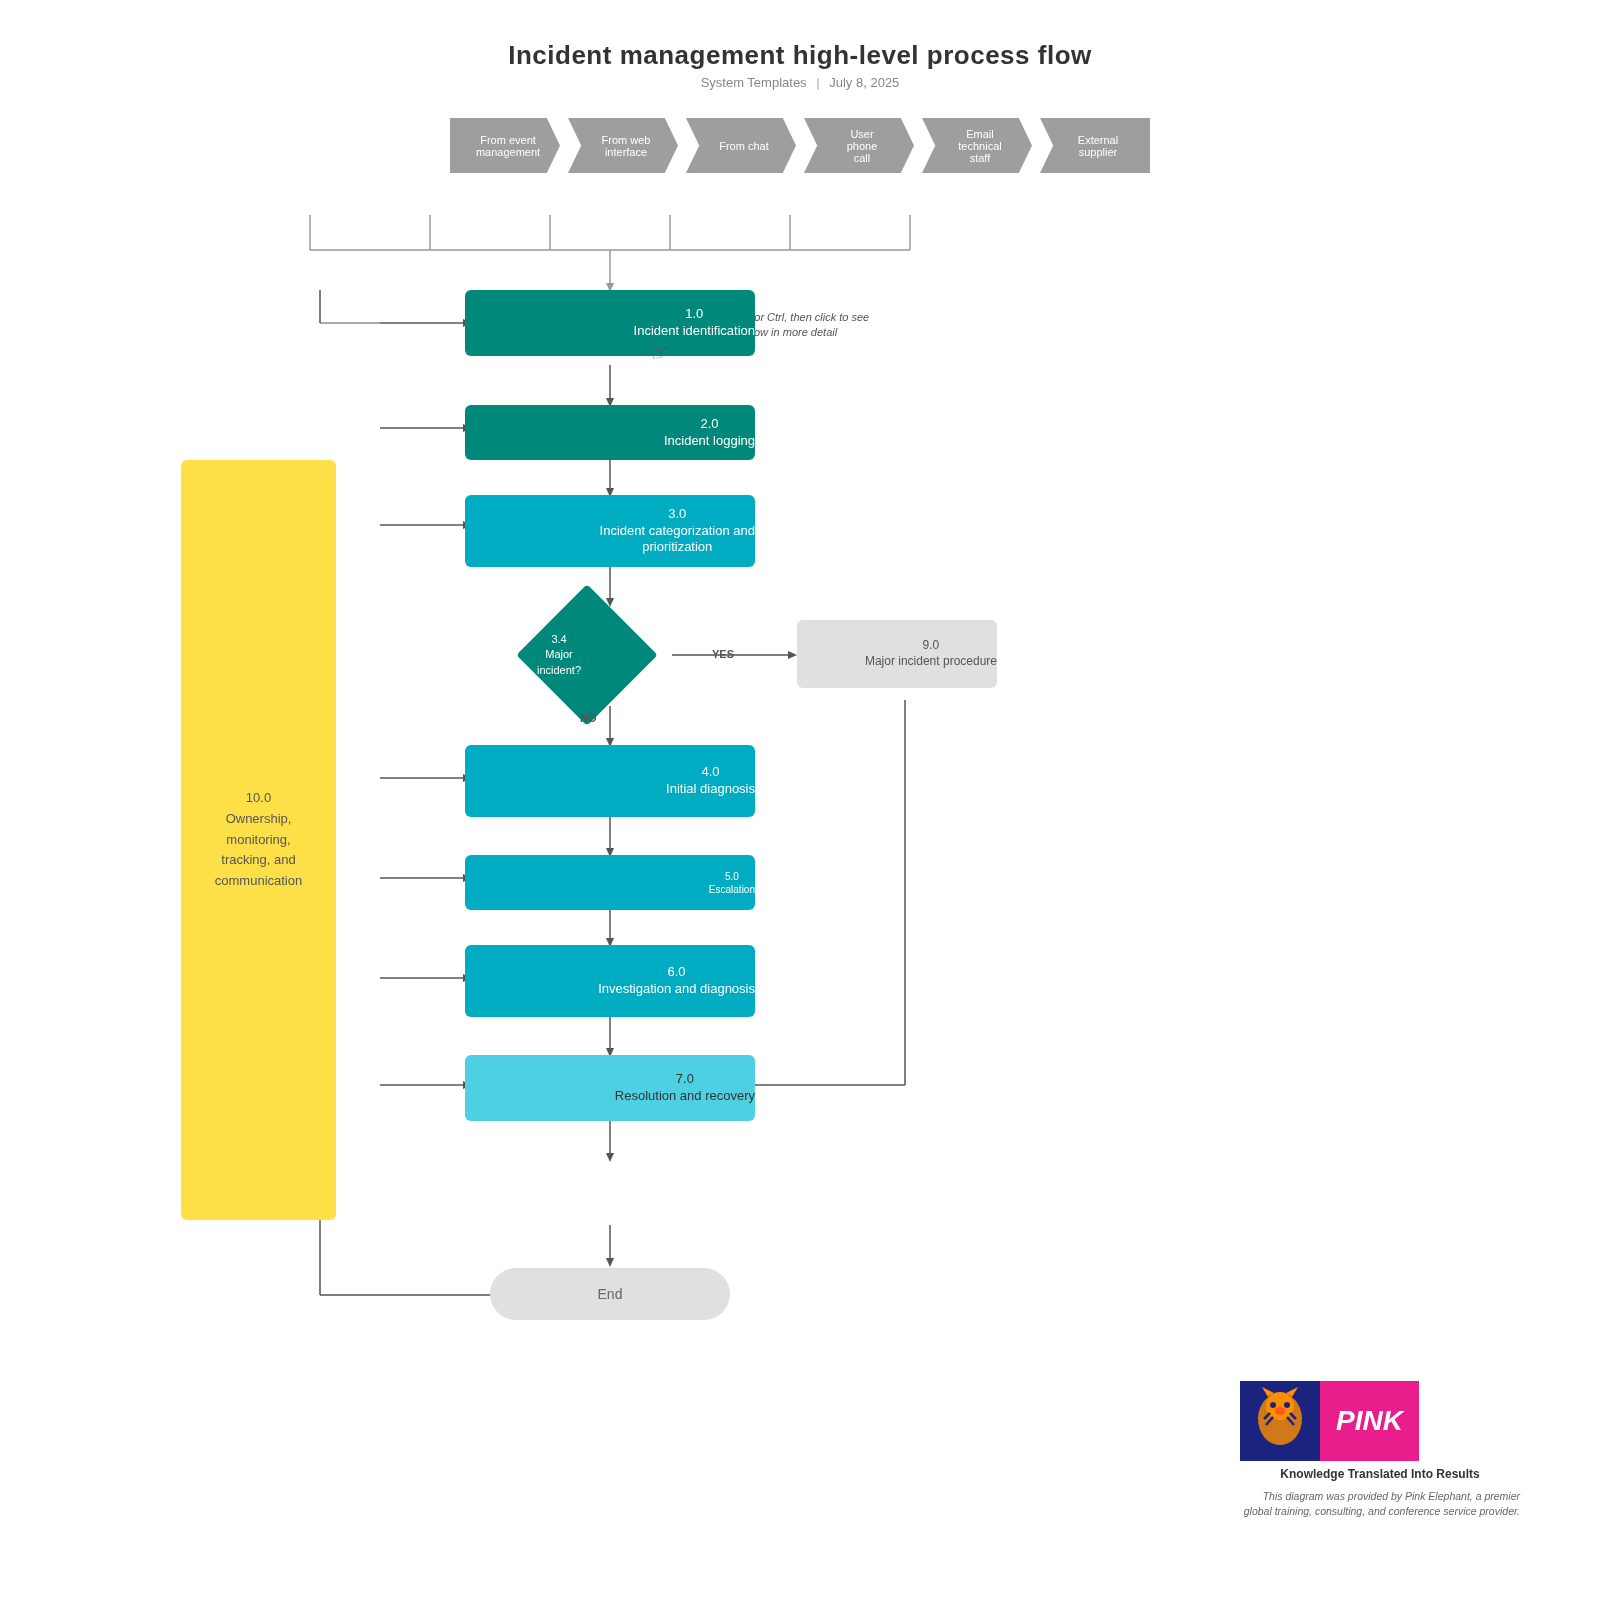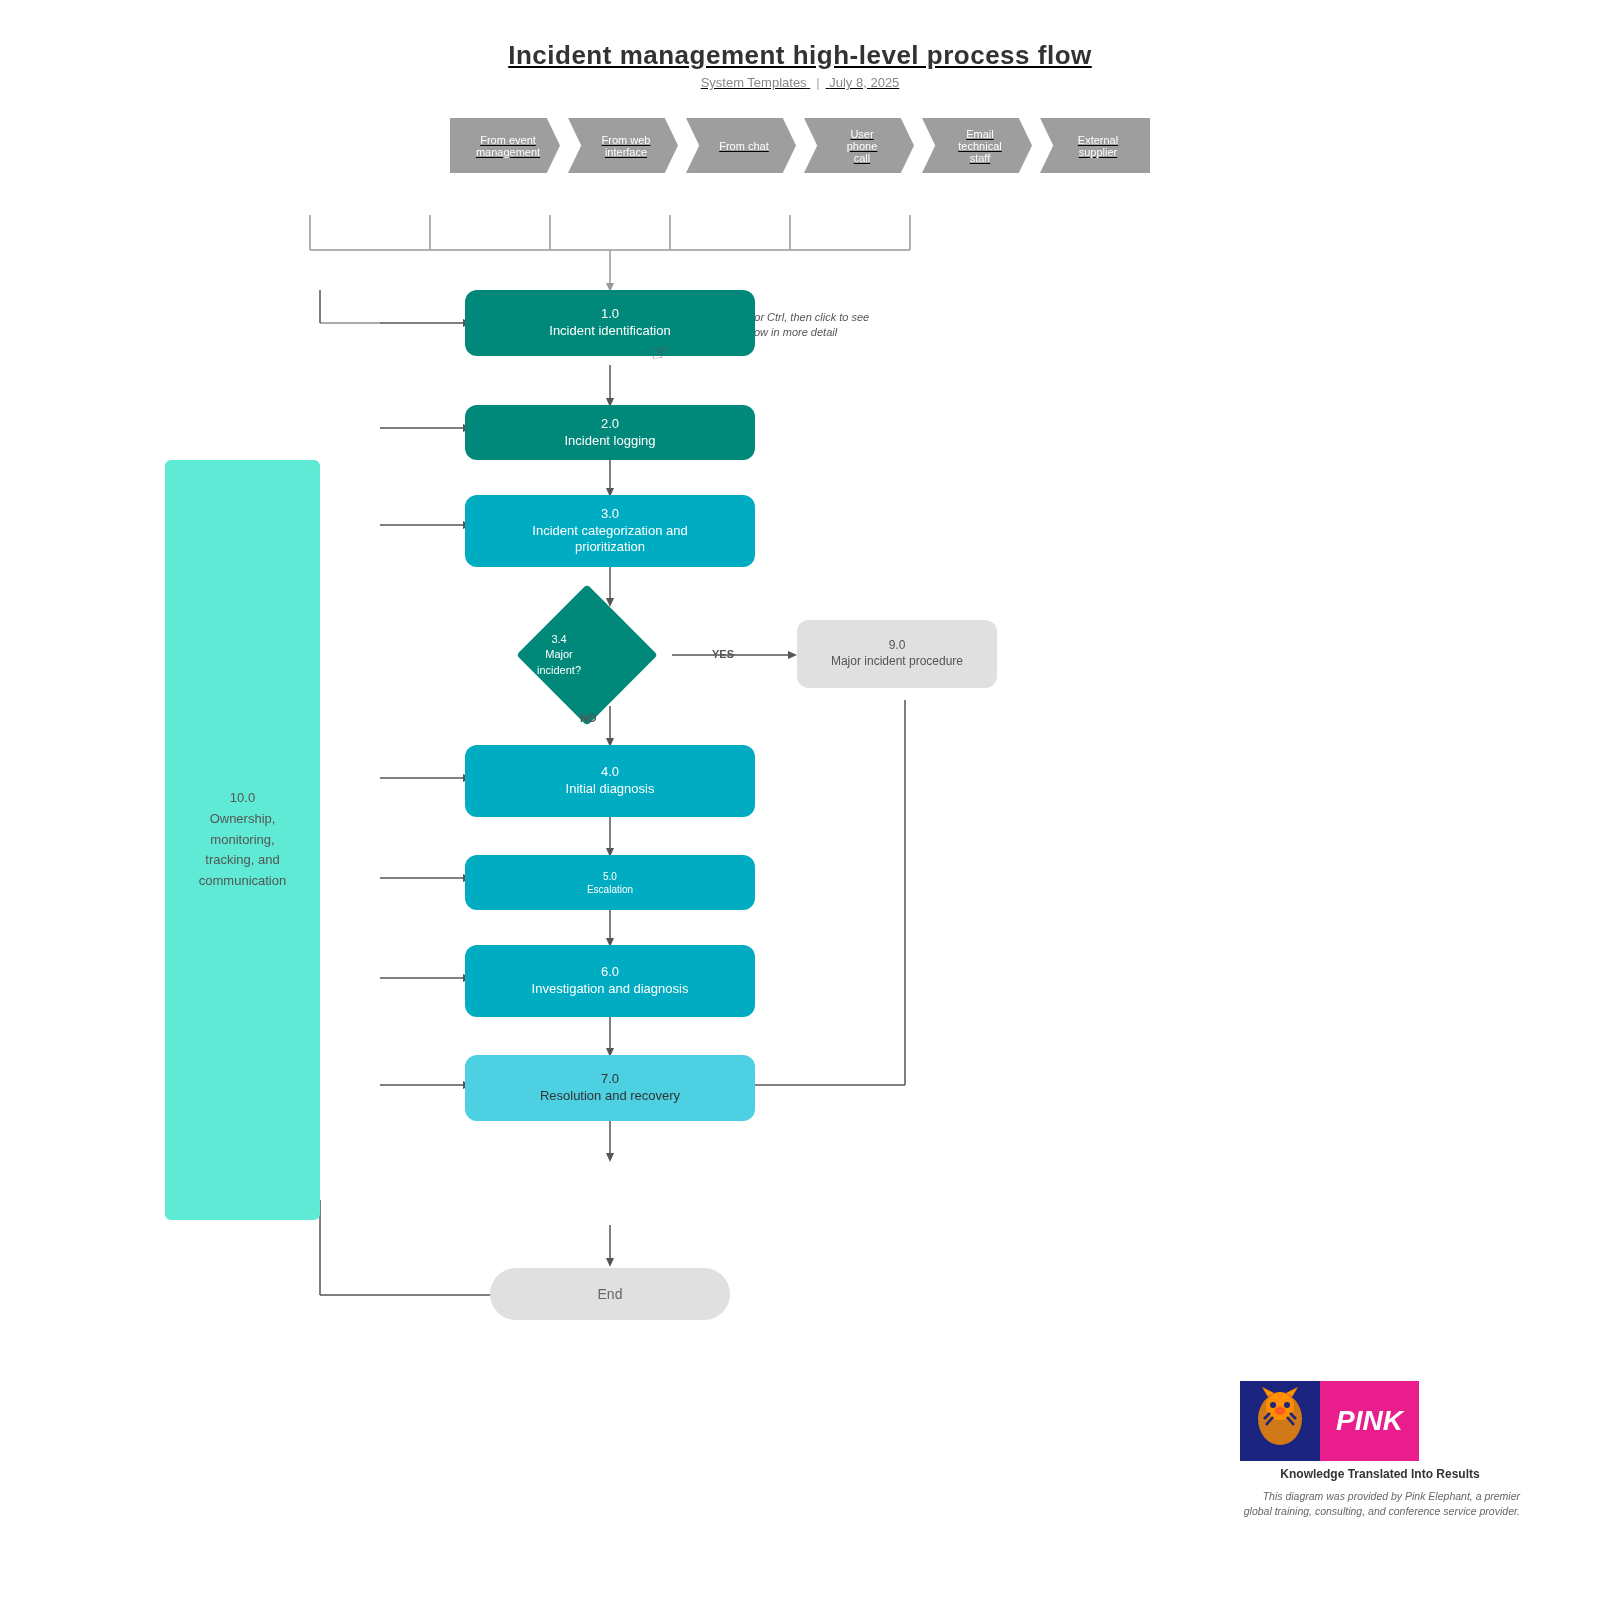--- a/index.html
+++ b/index.html
@@ -10,21 +10,20 @@
       height: 1600px;
       overflow: hidden;
       position: relative;
     }
 
     .page-container {
       width: 1600px;
       height: 1600px;
       position: relative;
       background: #fff;
-      text-decoration: underline;
     }
 
     
     .title-section {
       text-align: center;
       padding-top: 40px;
     }
     .main-title {
       font-size: 26px;
       font-weight: 600;
@@ -75,24 +74,24 @@
       top: 0;
       left: 0;
       width: 1600px;
       height: 1400px;
       pointer-events: none;
     }
 
     
     .process-box {
       position: absolute;
-      border-radius: 12px;
-      display: flex;
-      align-items: center;
-      justify-content: center;
+      border-radius: 6px;
+      display: flex;
+      align-items: center;
+      justify-content: flex-end;
       text-align: center;
       color: white;
       font-size: 13px;
       font-weight: 500;
       line-height: 1.3;
     }
 
     .box-teal-dark {
       background: #00897b;
     }
@@ -128,30 +127,31 @@
       font-size: 12px;
       font-weight: 500;
       line-height: 1.3;
       z-index: 10;
       pointer-events: none;
     }
 
     
     .side-box {
       position: absolute;
-      background: #5eead4;
+      background: #fde047;
       border-radius: 6px;
       display: flex;
       align-items: center;
       justify-content: center;
       text-align: center;
       color: #555;
       font-size: 13px;
       font-weight: 400;
       line-height: 1.5;
+      margin-left: 16px;
     }
 
     
     .end-oval {
       position: absolute;
       background: #e0e0e0;
       border-radius: 40px;
       display: flex;
       align-items: center;
       justify-content: center;

